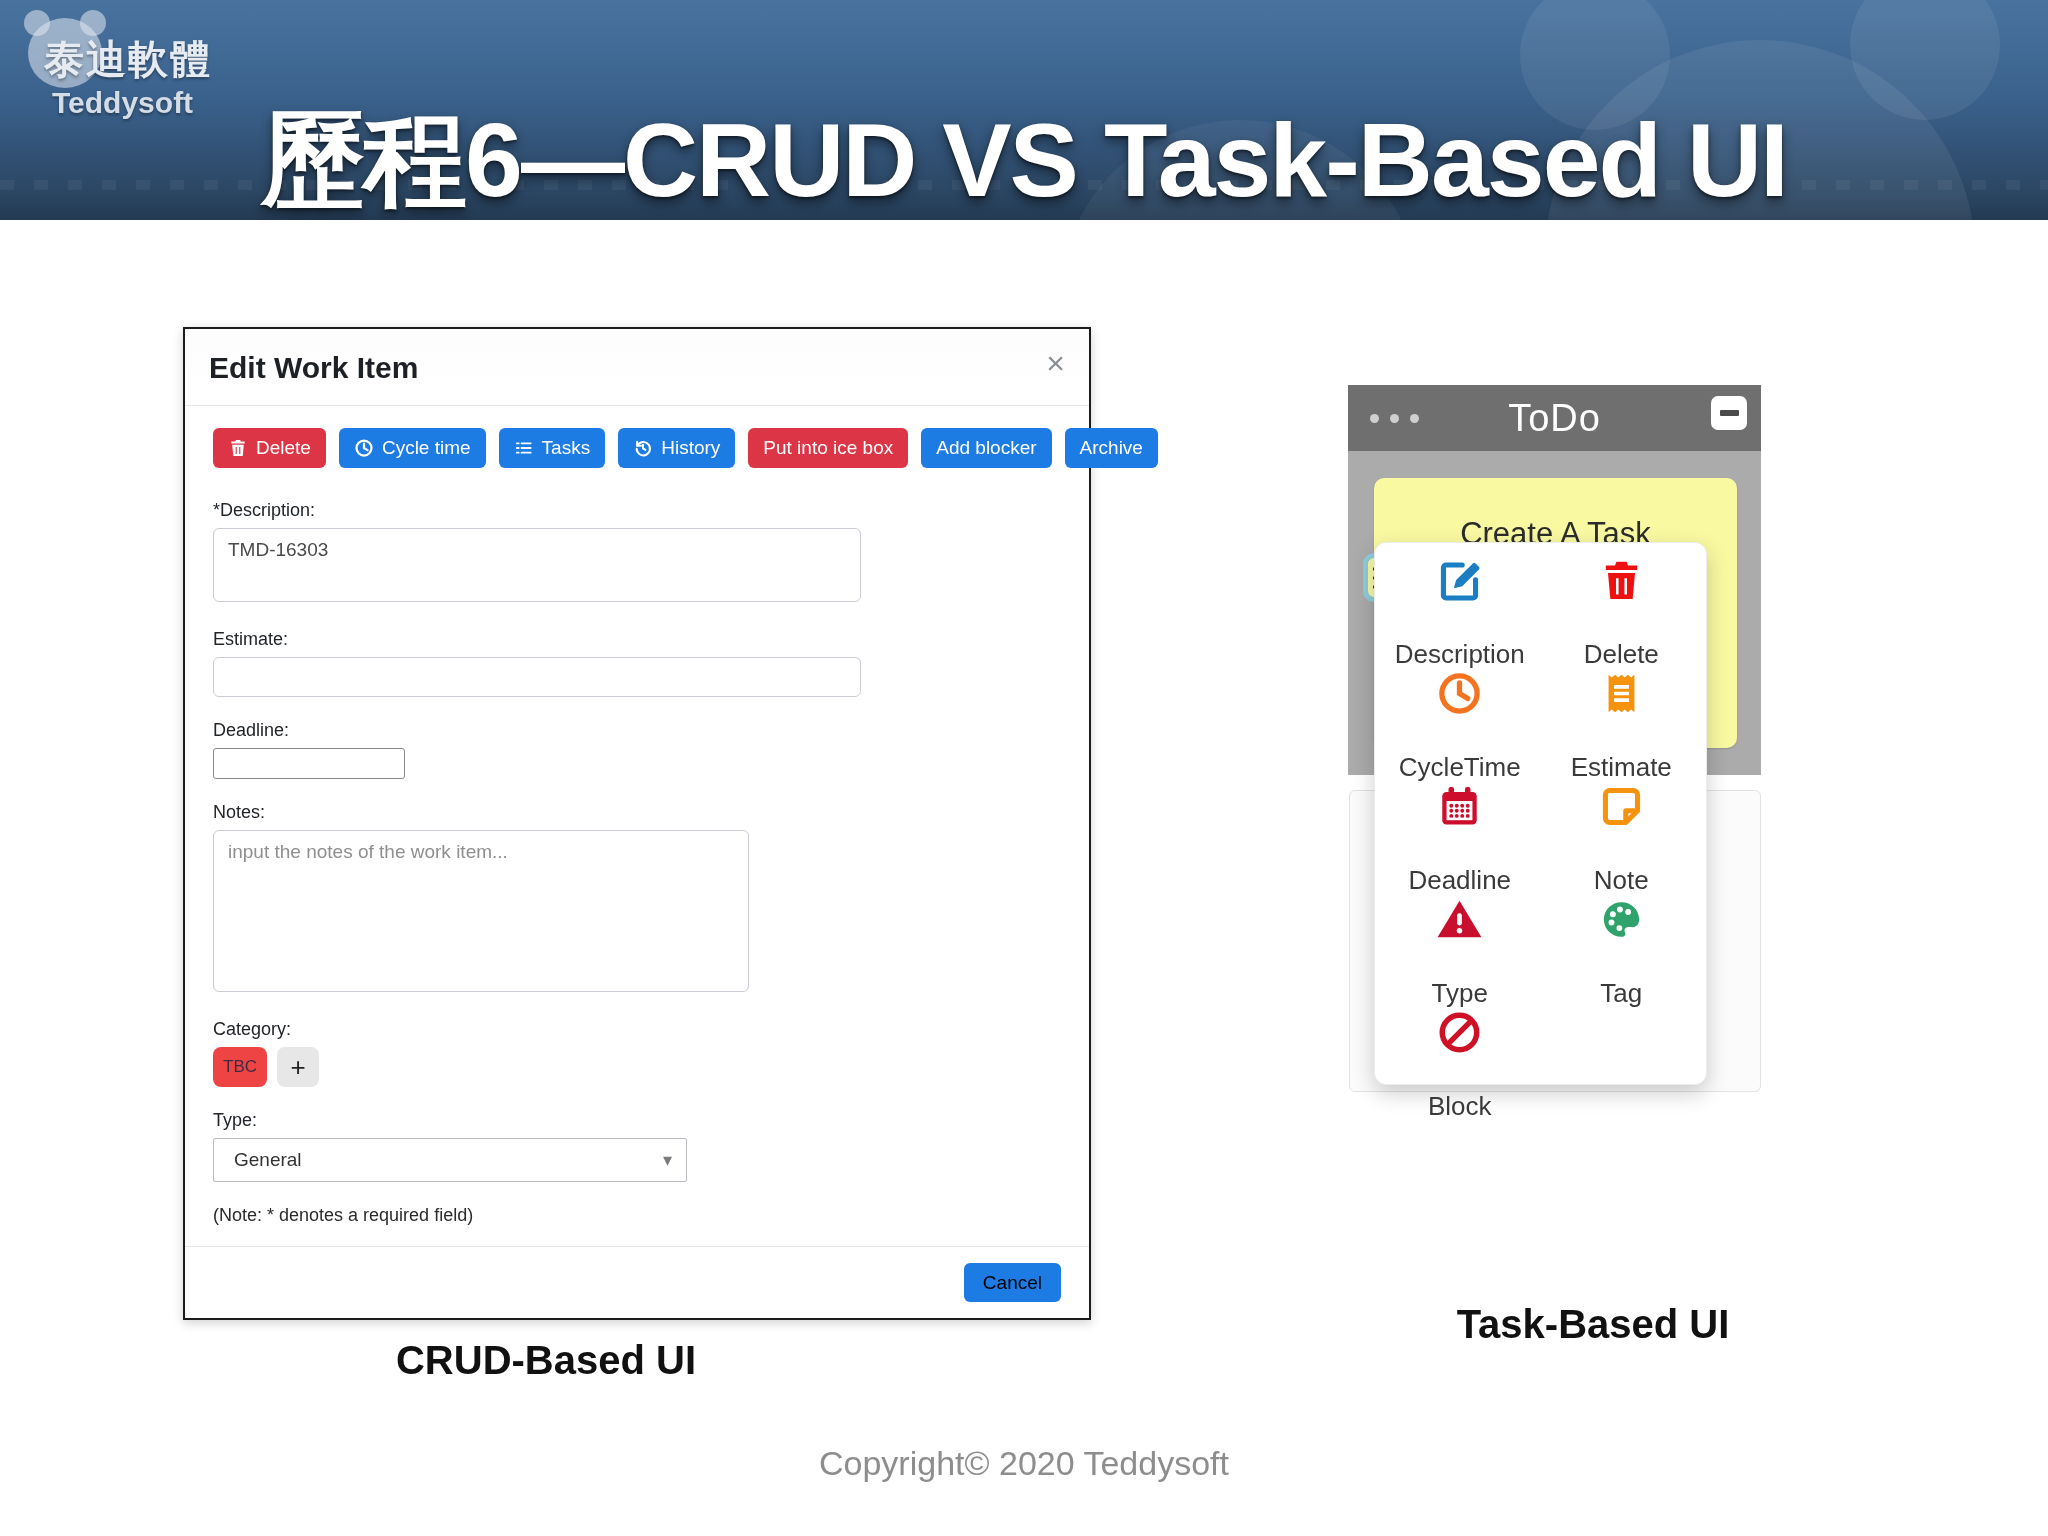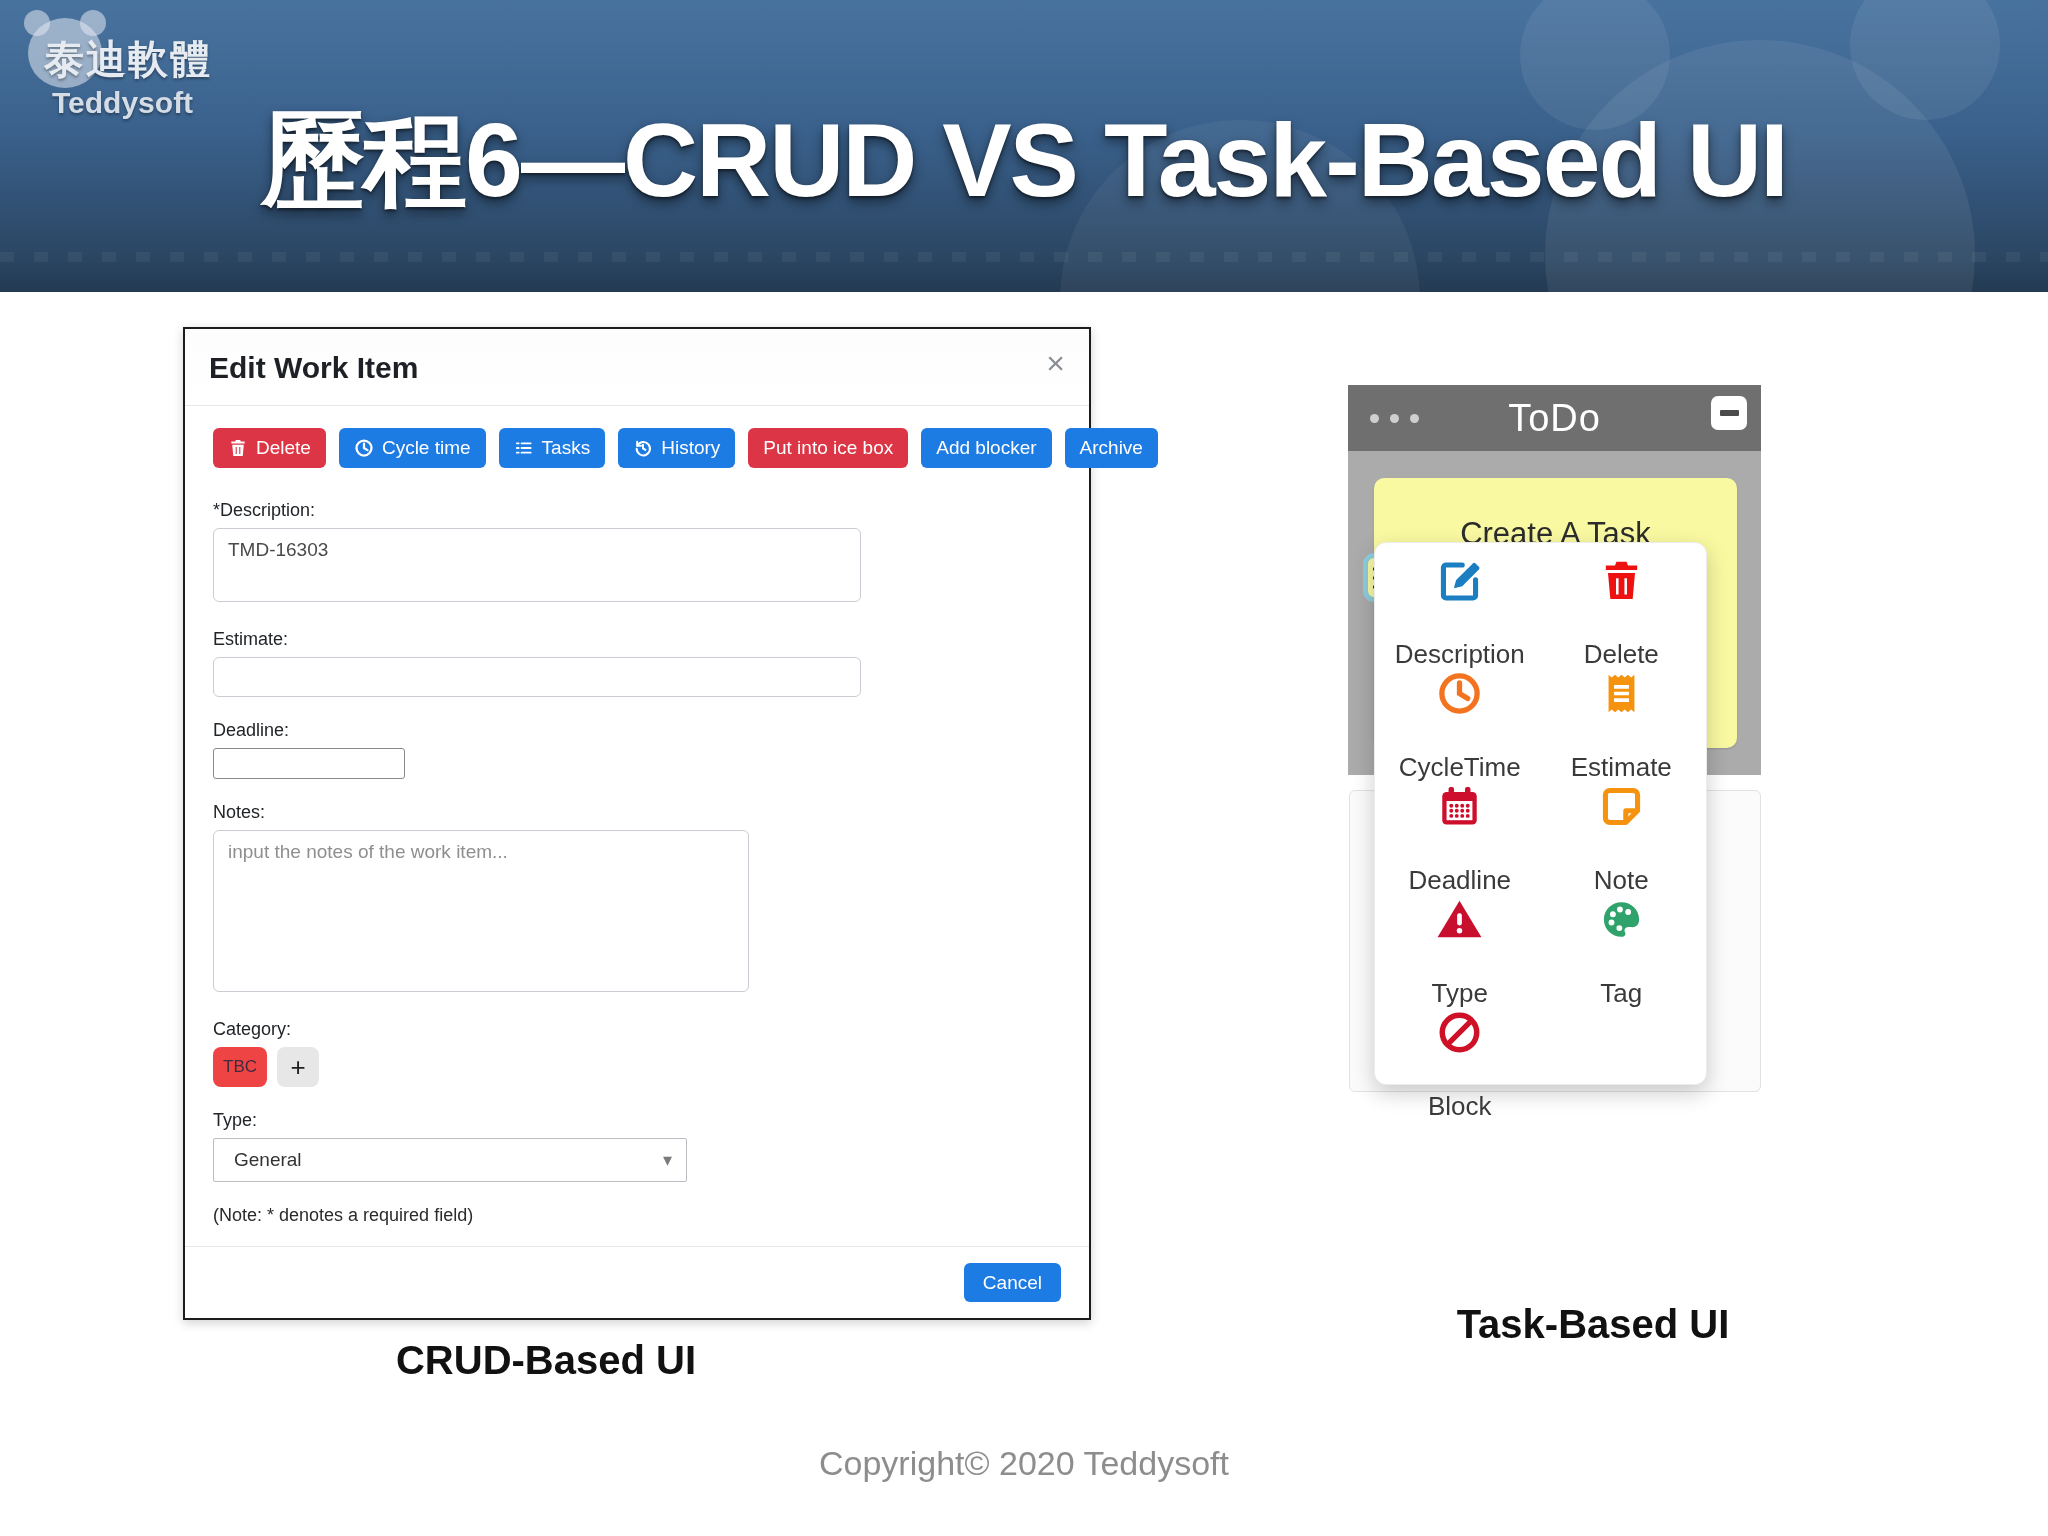--- a/index.html
+++ b/index.html
@@ -1,21 +1,21 @@
 <!DOCTYPE html>
 <html><head>
 <meta charset="utf-8">
 <style>
   * { margin:0; padding:0; box-sizing:border-box; }
   html,body { background:#ffffff; }
   body { font-family:"Liberation Sans", sans-serif; }
   .slide { position:relative; width:2048px; height:1536px; background:#ffffff; overflow:hidden; }
 
   
-  .header { position:absolute; left:0; top:0; width:2048px; height:292px;
+  .header { position:absolute; left:0; top:0; width:2048px; height:220px;
     background:linear-gradient(180deg,#49739f 0%, #3a618c 45%, #2b4663 88%, #233a52 100%);
     overflow:hidden; }
   .bear-sil { position:absolute; border-radius:50%; background:rgba(255,255,255,0.07); }
   .b1 { width:430px; height:430px; left:1545px; top:40px; }
   .b2 { width:150px; height:150px; left:1520px; top:-20px; }
   .b3 { width:150px; height:150px; left:1850px; top:-30px; }
   .b4 { width:360px; height:360px; left:1060px; top:120px; background:rgba(255,255,255,0.05); }
   .header-dots { position:absolute; left:0; bottom:30px; width:100%; height:10px;
     background:repeating-linear-gradient(90deg, rgba(255,255,255,0.10) 0 14px, transparent 14px 34px); opacity:.5; }
   .page-title { position:absolute; left:0; right:0; top:92px; text-align:center;
@@ -62,21 +62,21 @@
   .chip-row { display:flex; gap:10px; align-items:center; }
   .chip-tbc { min-width:44px; height:40px; background:#ef4444; border:none; border-radius:8px;
     color:#3f2b3f; font-size:17px; font-family:inherit; padding:0 10px; cursor:pointer; }
   .chip-add { width:42px; height:40px; background:#e7e7e7; border:none; border-radius:8px;
     color:#222; font-size:26px; font-family:inherit; cursor:pointer; line-height:1; }
   .sel { position:relative; width:474px; height:44px; border:1px solid #b9bcc0; border-radius:2px;
     display:flex; align-items:center; padding:0 20px; font-size:19px; color:#333; cursor:pointer; background:#fff; }
   .sel-caret { position:absolute; right:14px; top:10px; color:#7a7a7a; font-size:18px; }
   .req-note { font-size:18px; color:#2b2b2b; margin-top:22px; }
   .modal-footer { border-top:1px solid #e7e7ea; padding:16px 28px; display:flex; justify-content:flex-end; }
-  .cancel-btn { height:39px; padding:0 19px; background:#1d7be4; color:#ffffff; border:none;
+  .cancel-btn { height:39px; padding:0 19px; background:#1d7be4; color:#000000; border:none;
     border-radius:6px; font-size:19px; font-family:inherit; cursor:pointer; }
 
   .crud-label { position:absolute; left:351px; top:1338px; width:390px; text-align:center;
     font-size:40px; font-weight:700; color:#111; }
 
   
   .todo-win { position:absolute; left:1348px; top:385px; width:413px; }
   .todo-titlebar { position:relative; height:66px; background:#6f6f6f; display:flex;
     align-items:center; justify-content:center; }
   .win-dots { position:absolute; left:22px; top:29px; display:flex; gap:11px; }

